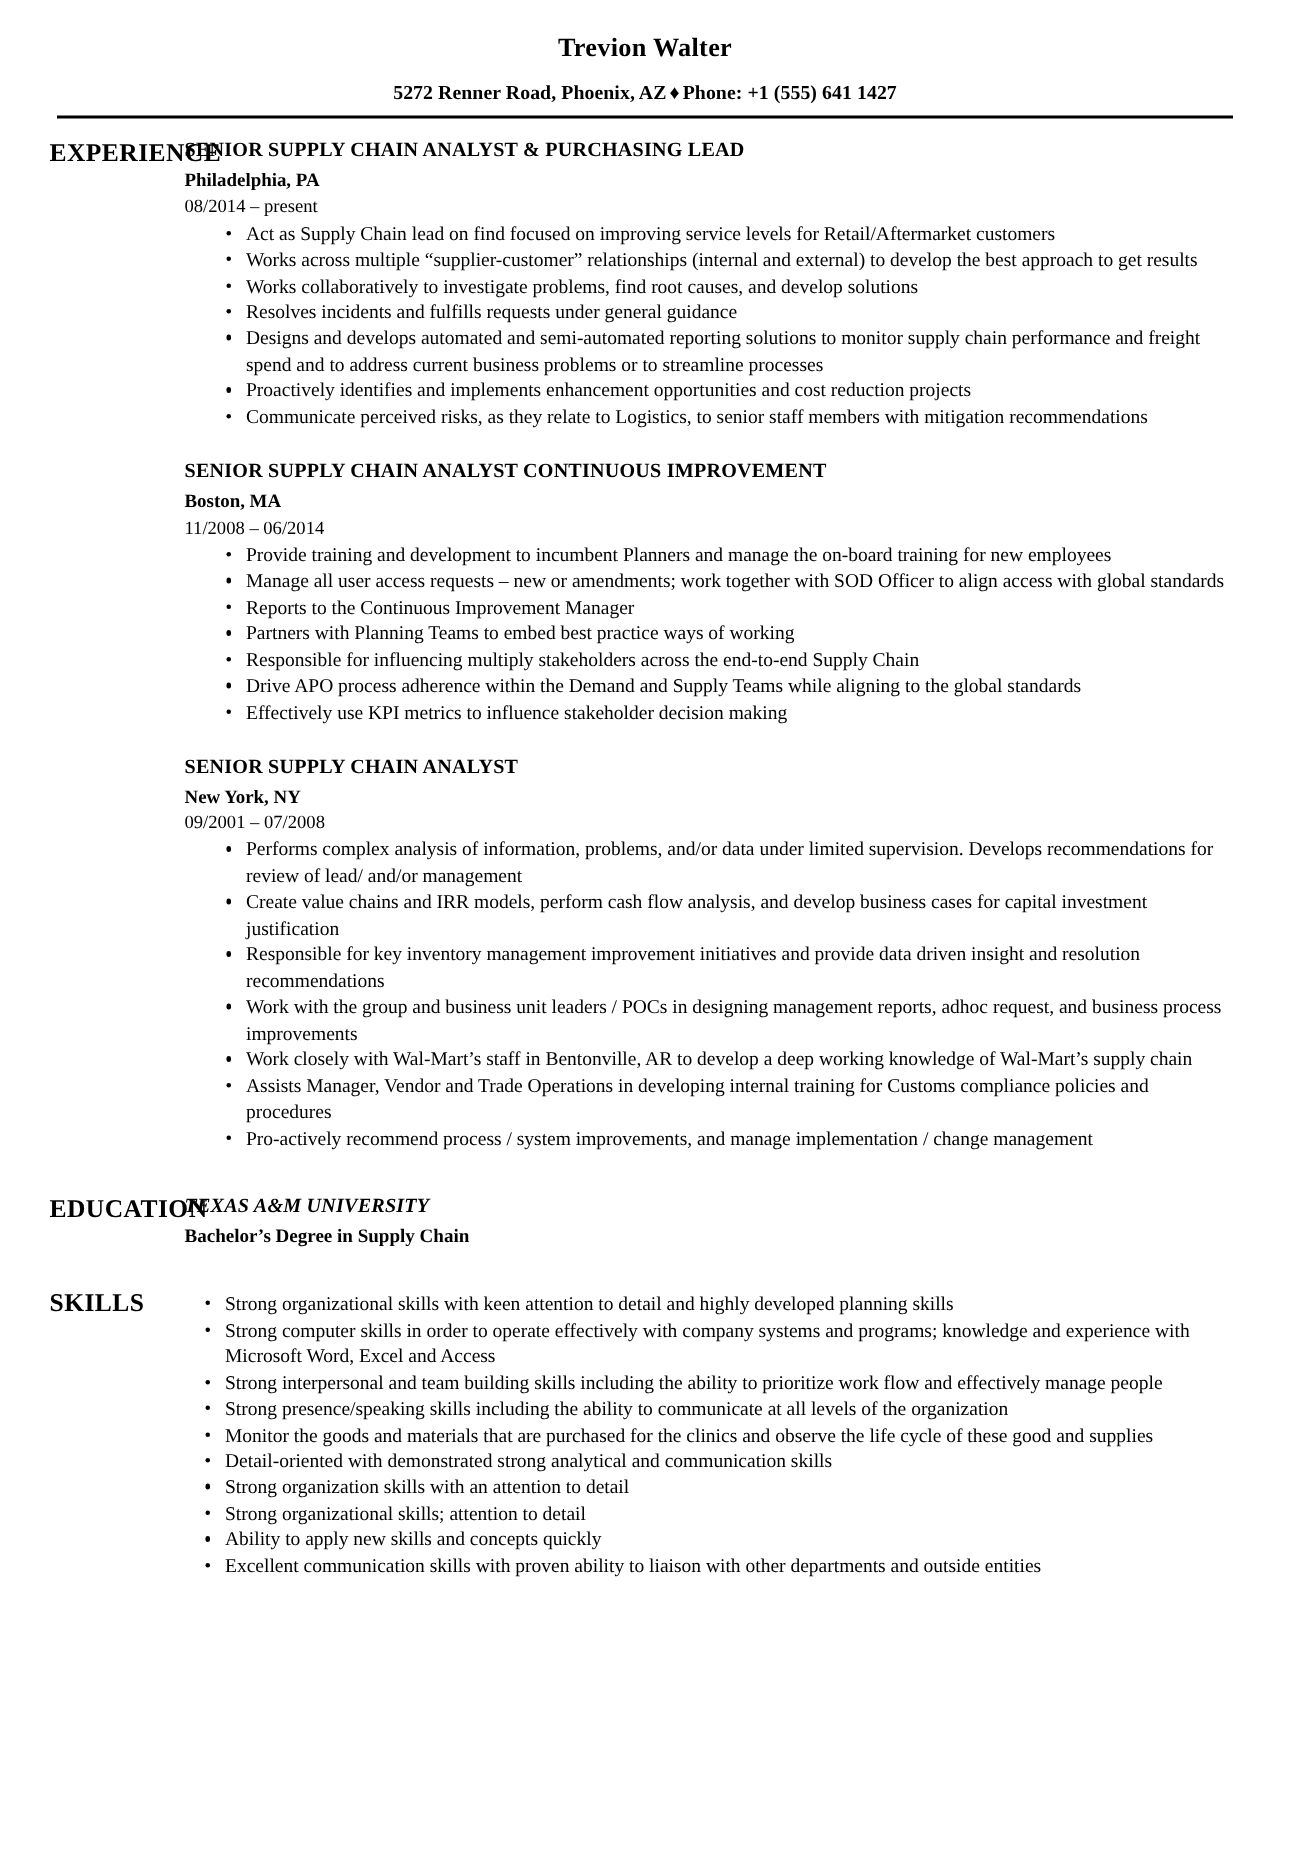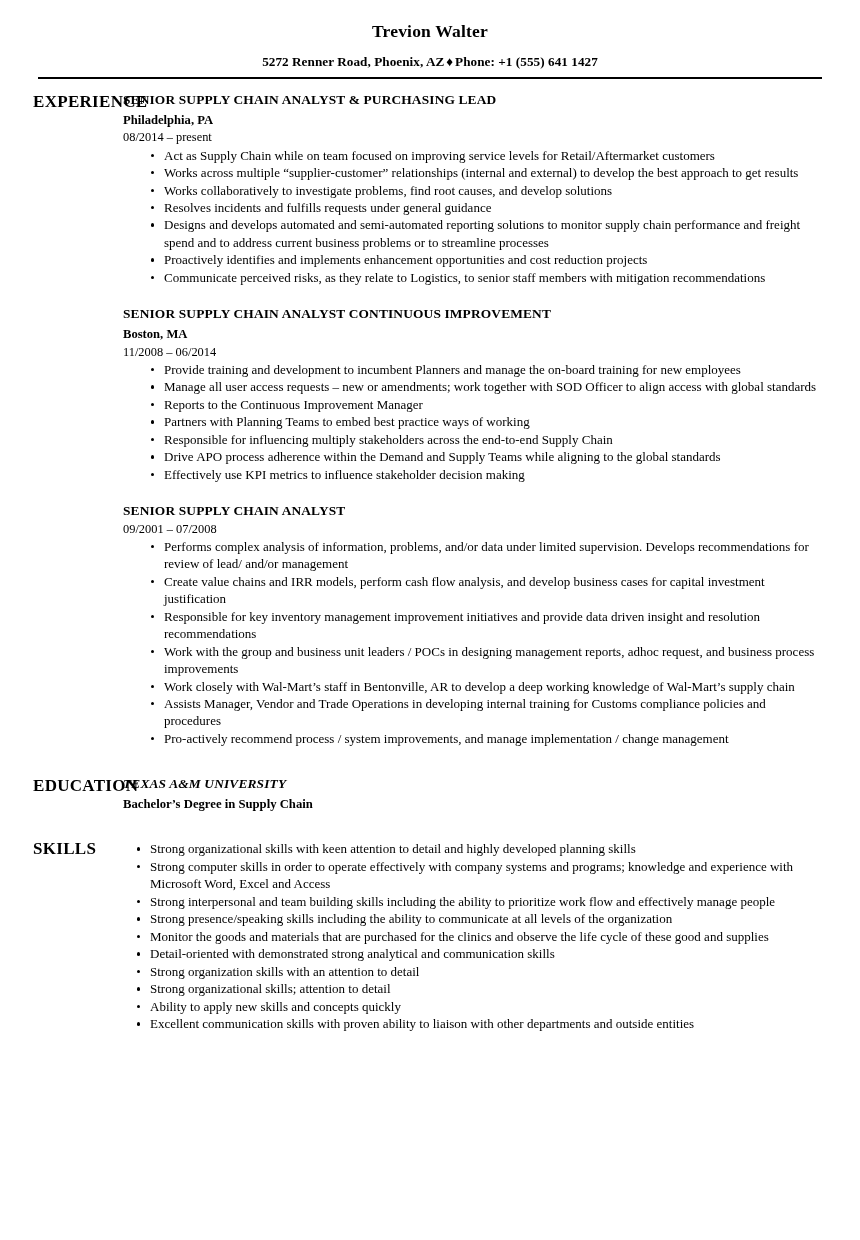--- a/index.html
+++ b/index.html
@@ -153,21 +153,21 @@
   </div>
 
   <div class="section" id="experience-section">
     <div class="section-label">EXPERIENCE</div>
     <div class="section-body" id="experience-body">
         <div class="job">
           <div class="job-title">SENIOR SUPPLY CHAIN ANALYST &amp; PURCHASING LEAD</div>
           <div class="job-location">Philadelphia, PA</div>
           <div class="job-dates">08/2014 – present</div>
           <ul class="bullets">
-            <li>Act as Supply Chain while on team focused on improving service levels for Retail/Aftermarket customers</li>
+            <li>Act as Supply Chain lead on find focused on improving service levels for Retail/Aftermarket customers</li>
             <li>Works across multiple “supplier-customer” relationships (internal and external) to develop the best approach to get results</li>
             <li>Works collaboratively to investigate problems, find root causes, and develop solutions</li>
             <li>Resolves incidents and fulfills requests under general guidance</li>
             <li>Designs and develops automated and semi-automated reporting solutions to monitor supply chain performance and freight spend and to address current business problems or to streamline processes</li>
             <li>Proactively identifies and implements enhancement opportunities and cost reduction projects</li>
             <li>Communicate perceived risks, as they relate to Logistics, to senior staff members with mitigation recommendations</li>
           </ul>
         </div>
         <div class="job">
           <div class="job-title">SENIOR SUPPLY CHAIN ANALYST CONTINUOUS IMPROVEMENT</div>
@@ -178,20 +178,21 @@
             <li>Manage all user access requests – new or amendments; work together with SOD Officer to align access with global standards</li>
             <li>Reports to the Continuous Improvement Manager</li>
             <li>Partners with Planning Teams to embed best practice ways of working</li>
             <li>Responsible for influencing multiply stakeholders across the end-to-end Supply Chain</li>
             <li>Drive APO process adherence within the Demand and Supply Teams while aligning to the global standards</li>
             <li>Effectively use KPI metrics to influence stakeholder decision making</li>
           </ul>
         </div>
         <div class="job">
           <div class="job-title">SENIOR SUPPLY CHAIN ANALYST</div>
+          <div class="job-location">New York, NY</div>
           <div class="job-dates">09/2001 – 07/2008</div>
           <ul class="bullets">
             <li>Performs complex analysis of information, problems, and/or data under limited supervision. Develops recommendations for review of lead/ and/or management</li>
             <li>Create value chains and IRR models, perform cash flow analysis, and develop business cases for capital investment justification</li>
             <li>Responsible for key inventory management improvement initiatives and provide data driven insight and resolution recommendations</li>
             <li>Work with the group and business unit leaders / POCs in designing management reports, adhoc request, and business process improvements</li>
             <li>Work closely with Wal-Mart’s staff in Bentonville, AR to develop a deep working knowledge of Wal-Mart’s supply chain</li>
             <li>Assists Manager, Vendor and Trade Operations in developing internal training for Customs compliance policies and procedures</li>
             <li>Pro-actively recommend process / system improvements, and manage implementation / change management</li>
           </ul>

